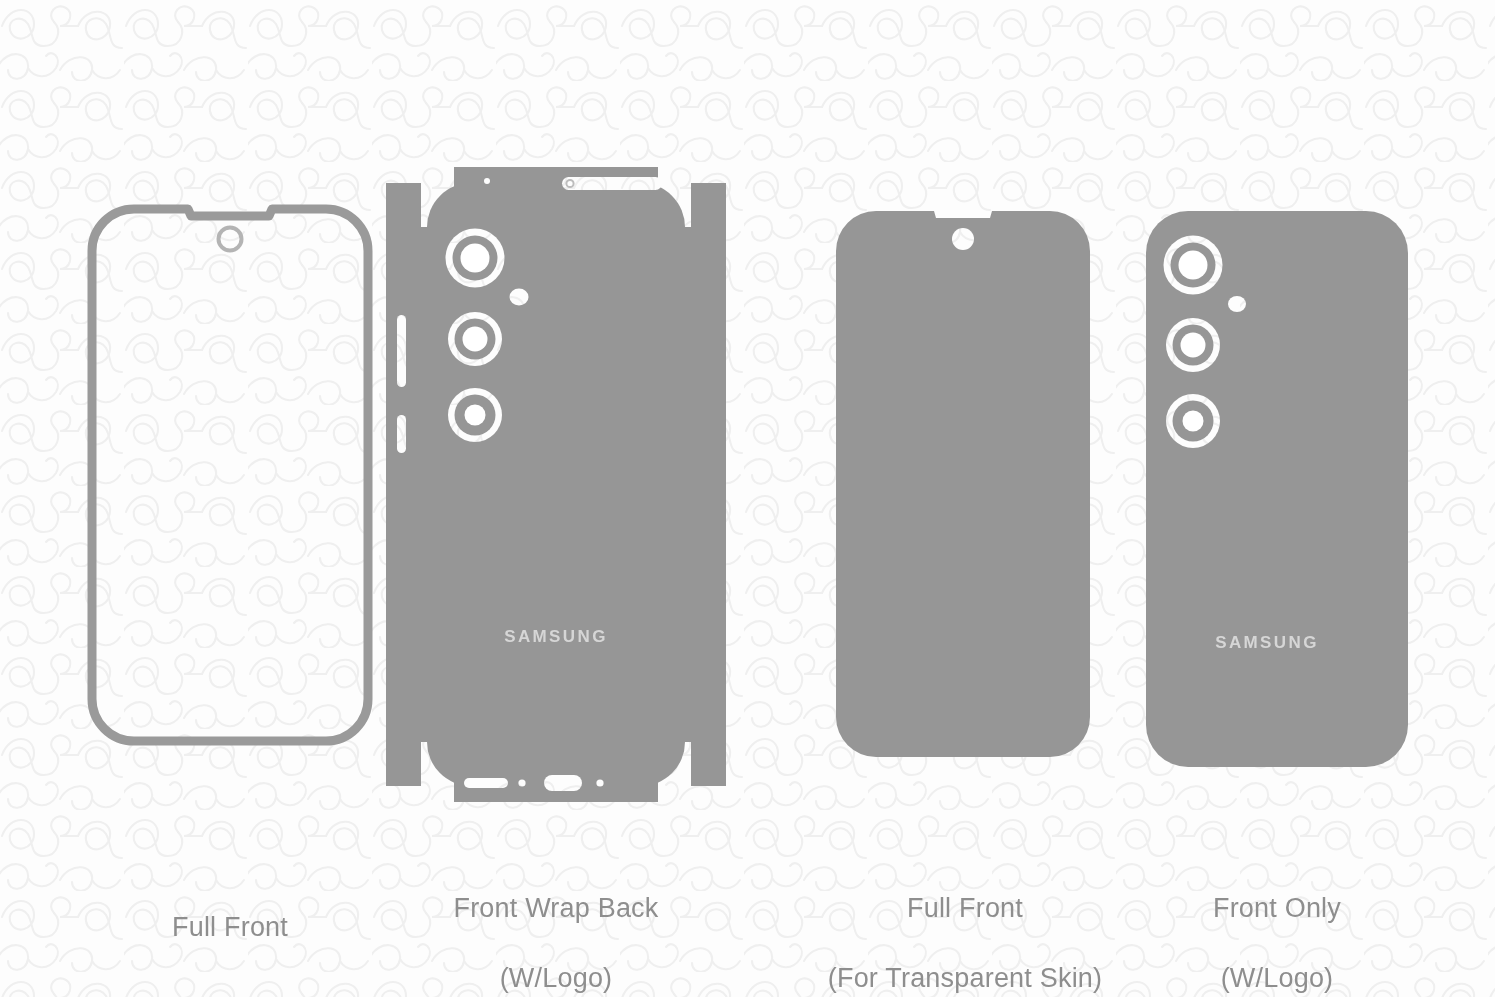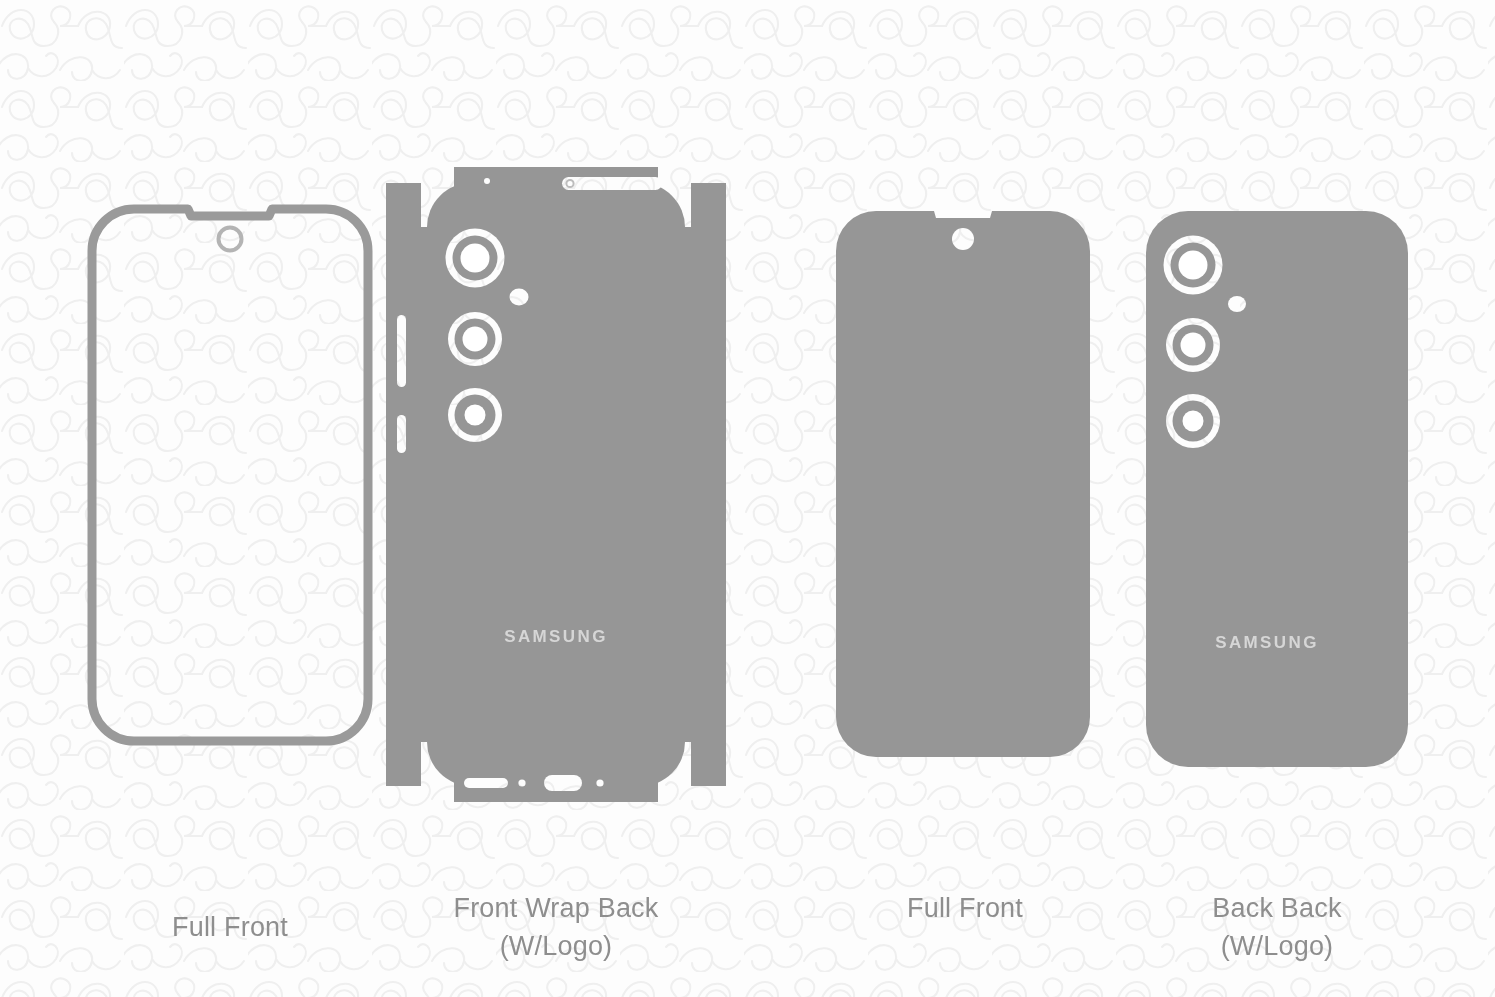--- a/index.html
+++ b/index.html
@@ -29,21 +29,21 @@
     position: absolute;
     z-index: 3;
     text-align: center;
     color: #8e8e8e;
     font-family: "Liberation Sans", sans-serif;
     font-size: 27px;
     line-height: 38px;
     letter-spacing: 0.2px;
     white-space: pre-line;
   }
-  .label .l2 { display: block; }
+  .label .l2 { display: block; margin-top: 32px; }
 </style>
 </head>
 <body>
 
 <div id="page">
 
   <svg id="watermark" viewBox="0 0 1495 997" width="1495" height="997" xmlns="http://www.w3.org/2000/svg">
     <defs>
       <pattern id="wmk" x="0" y="0" width="124" height="81" patternUnits="userSpaceOnUse">
         <g fill="none" stroke="#efefef" stroke-width="2.1" stroke-linecap="round">
@@ -213,20 +213,21 @@
     <span>Full Front</span>
   </div>
 
   <div class="label" style="left:406px; top:851px; width:300px;">
     <span>Front Wrap Back</span>
     <span class="l2">(W/Logo)</span>
   </div>
 
   <div class="label" style="left:820px; top:851px; width:290px;">
     <span>Full Front</span>
+    <span class="l2">(For Transparent Skin)</span>
   </div>
 
   <div class="label" style="left:1132px; top:851px; width:290px;">
-    <span>Back Back</span>
+    <span>Front Only</span>
     <span class="l2">(W/Logo)</span>
   </div>
 
 </div>
 
 </body></html>

